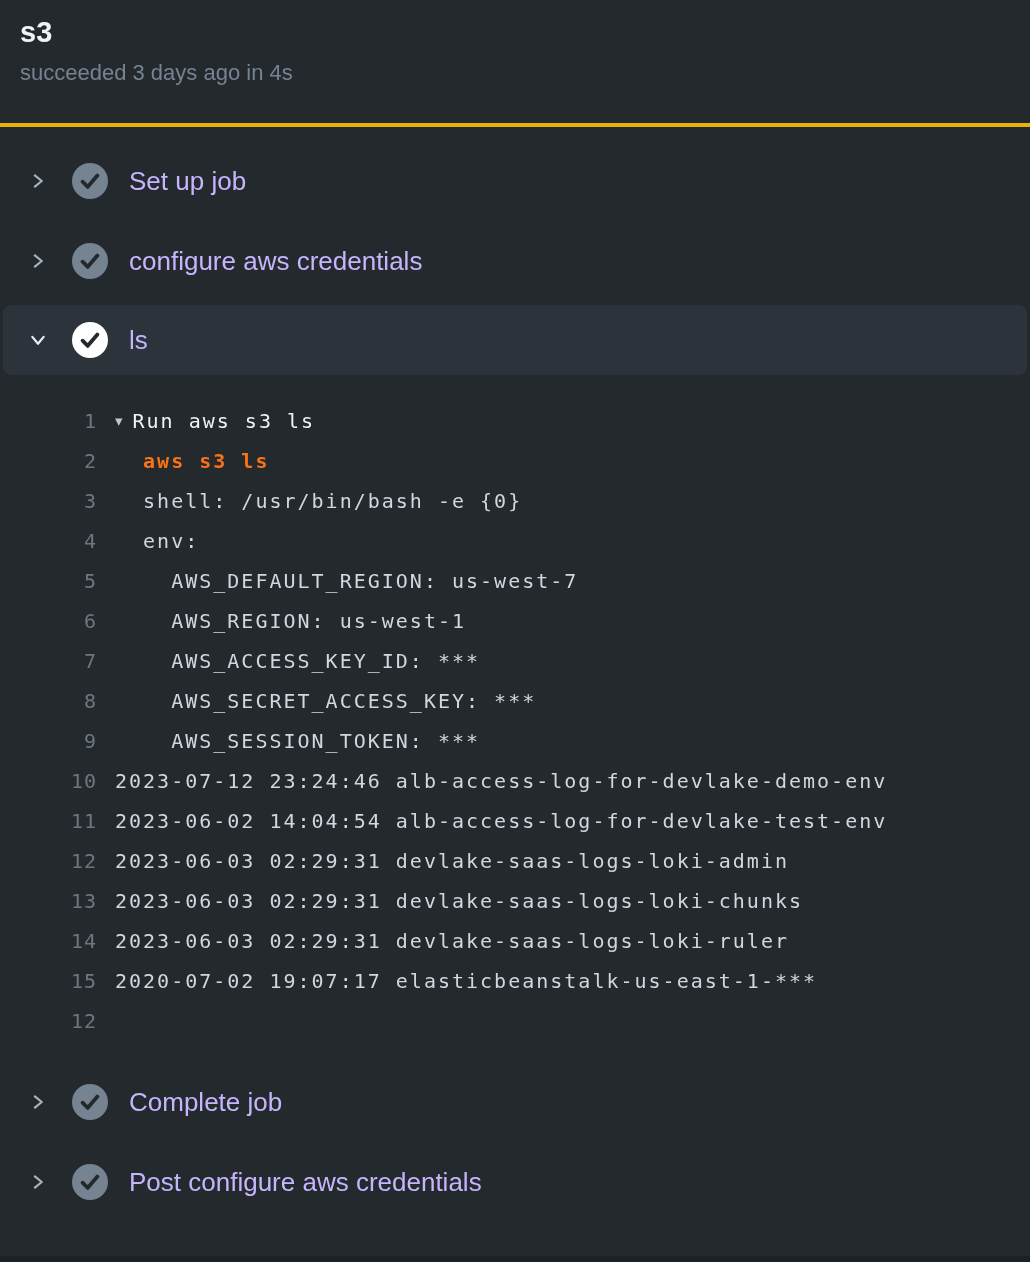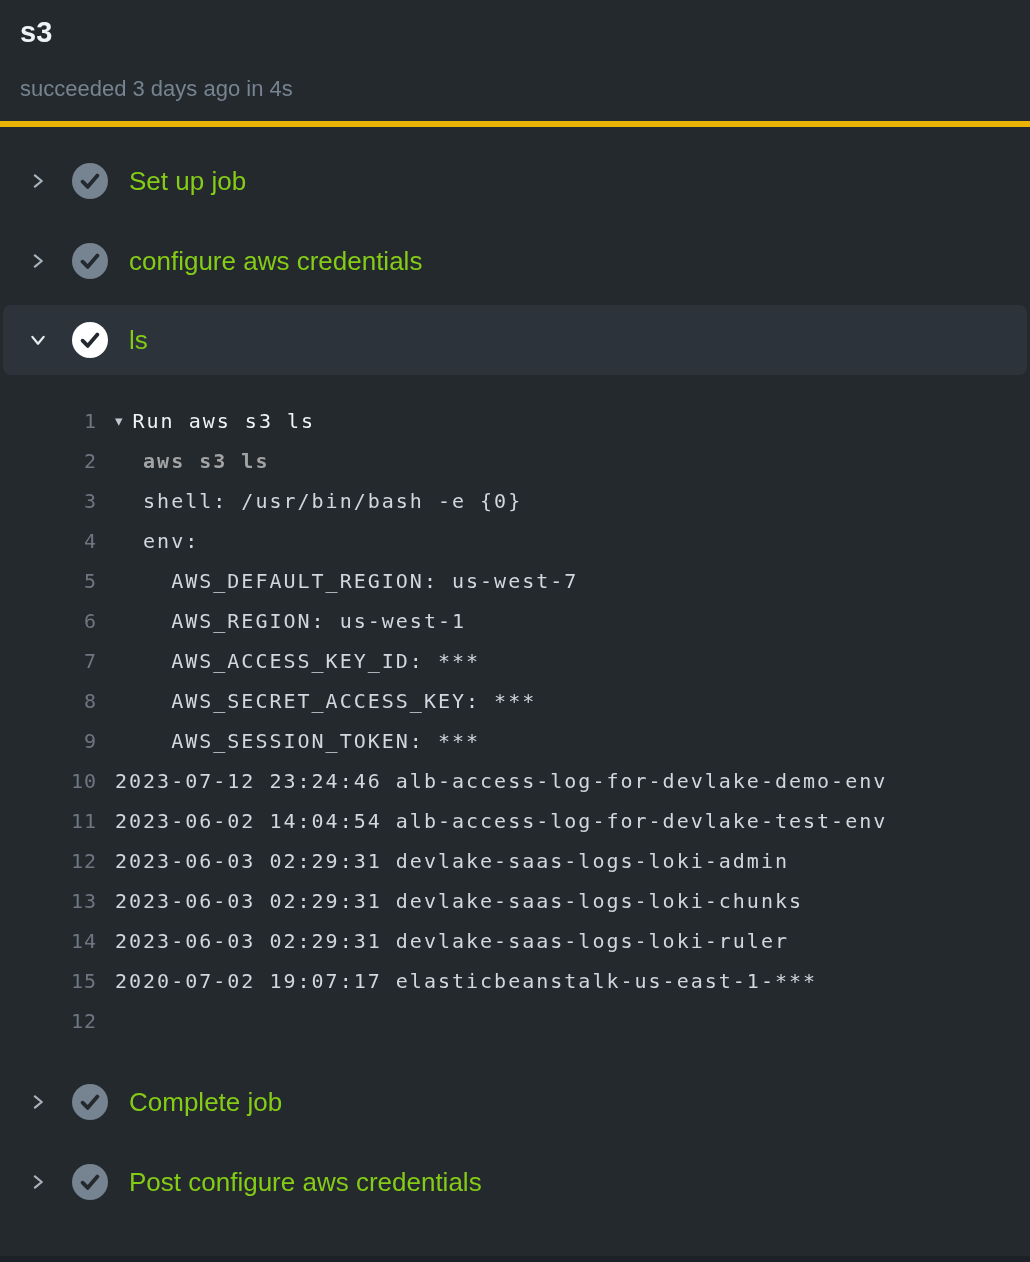--- a/index.html
+++ b/index.html
@@ -5,36 +5,36 @@
   * { margin: 0; padding: 0; box-sizing: border-box; }
   html, body { width: 1030px; height: 1262px; overflow: hidden; }
   body {
     background: #24292e;
     font-family: "Liberation Sans", sans-serif;
     -webkit-font-smoothing: antialiased;
   }
   .page { position: relative; width: 1030px; height: 1262px; background: #24292e; }
 
   
-  .job-header { padding: 13px 20px 0 20px; height: 127px; border-bottom: 6px solid #eab308; }
+  .job-header { padding: 13px 20px 0 20px; height: 127px; border-bottom: 4px solid #eab308; }
   .job-title { color: #f0f3f6; font-size: 29px; font-weight: 700; line-height: 38px; letter-spacing: .2px; }
-  .job-status-line { margin-top: 24px; color: #768390; font-size: 22px; line-height: 28px; }
+  .job-status-line { margin-top: 8px; color: #768390; font-size: 22px; line-height: 28px; }
 
   
   .steps { padding-top: 14px; }
   .step {
     display: flex; align-items: center;
     height: 80px; padding-left: 28px; cursor: pointer;
   }
   .chev { flex: none; width: 20px; height: 26px; display: flex; align-items: center; color: #a8b3bd; }
   .chev svg { display: block; }
   .check-circle { flex: none; margin-left: 24px; width: 36px; height: 36px; color: #768390; }
   .check-circle svg { display: block; }
   .check-circle .check-stroke { stroke: #24292e; }
-  .step-label { margin-left: 21px; color: #84cc16; font-size: 26px; line-height: 32px; }
+  .step-label { margin-left: 21px; color: #c4b5fd; font-size: 26px; line-height: 32px; }
 
   .step.expanded {
     height: 70px; margin: 4px 3px 0 3px; padding-left: 25px;
     background: #2d333b; border-radius: 8px;
   }
   .step.expanded .check-circle { color: #ffffff; }
   .step.expanded .chev { color: #e6edf3; }
 
   
   .log { padding: 26px 0 21px 0; }
@@ -44,21 +44,21 @@
     font-family: "DejaVu Sans Mono", "Liberation Mono", monospace;
     font-size: 20px; color: #6e7781; letter-spacing: 1px;
     cursor: pointer;
   }
   .ltext {
     margin-left: 18px; white-space: pre;
     font-family: "DejaVu Sans Mono", "Liberation Mono", monospace;
     font-size: 20px; letter-spacing: 2px; color: #d0d7de;
   }
   .ltext.group { color: #f0f3f6; }
-  .ltext.command { color: #a3a3a3; font-weight: 700; }
+  .ltext.command { color: #f97316; font-weight: 700; }
   .tri {
     display: inline-block; font-size: 15px; letter-spacing: 0;
     margin-right: 10px; color: #bfc8d0; vertical-align: 2px; cursor: pointer;
     font-family: "DejaVu Sans", sans-serif;
   }
 
   
   .bottom-strip { position: absolute; left: 0; bottom: 0; width: 100%; height: 6px; background: #1c2127; }
 </style>
 </head>

